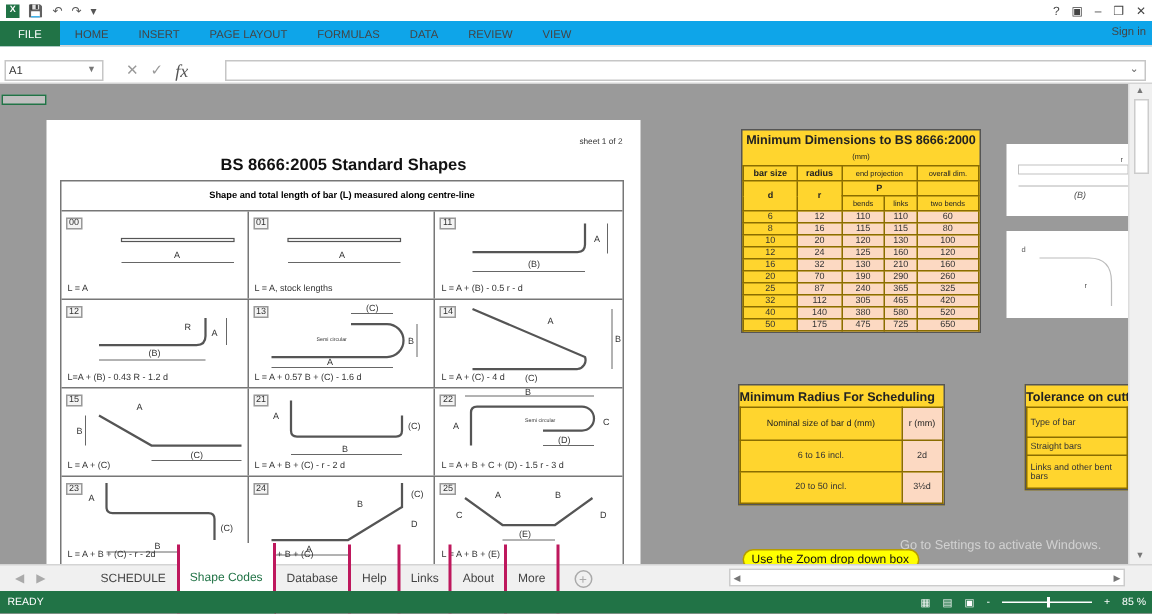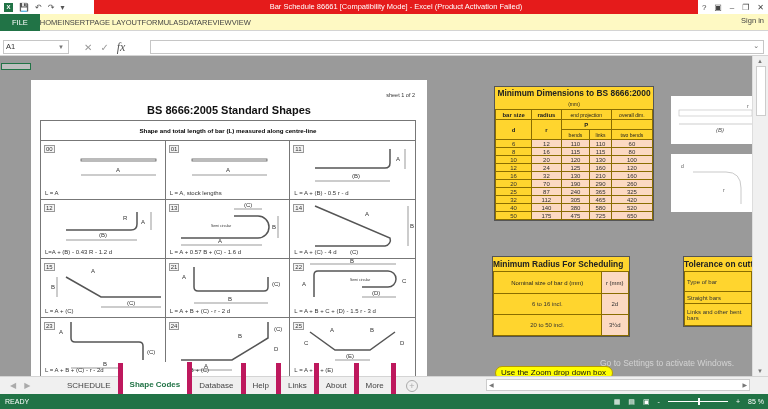--- a/index.html
+++ b/index.html
@@ -3,22 +3,22 @@
 <meta charset="utf-8">
 <style>
 *{box-sizing:border-box;margin:0;padding:0}
 body{width:768px;height:409px;overflow:hidden;font-family:"Liberation Sans",sans-serif;font-size:8px;background:#9a9a9a;position:relative}
 .titlebar{position:absolute;left:0;top:0;width:768px;height:14px;background:#fff}
 .titlebar .qat{position:absolute;left:0;top:0;width:94px;height:14px;background:#fff;display:flex;align-items:center;gap:6px;padding-left:4px}
 .titlebar .redbar{position:absolute;left:94px;top:0;width:604px;height:14px;background:#e51b1b;color:#fff;font-size:7.5px;line-height:14px;text-align:center}
 .titlebar .winctl{position:absolute;right:0;top:0;width:70px;height:14px;display:flex;justify-content:space-around;align-items:center;color:#444;font-size:8px}
 .xl{width:9px;height:9px;background:#217346;color:#fff;font-size:6px;font-weight:bold;display:flex;align-items:center;justify-content:center}
 .qicon{color:#555;font-size:8px}
-.ribbon{position:absolute;left:0;top:14px;width:768px;height:17px;background:#fef9c3;display:flex;align-items:center;border-bottom:1px solid #d4d4d4}
-.ribbon .tab{padding:0 0;font-size:7.5px;color:#444;line-height:17px}
+.ribbon{position:absolute;left:0;top:14px;width:768px;height:17px;background:#0ea5e9;display:flex;align-items:center;border-bottom:1px solid #d4d4d4}
+.ribbon .tab{padding:0 10px;font-size:7.5px;color:#444;line-height:17px}
 .ribbon .tab.file{background:#217346;color:#fff;padding:0 12px}
 .signin{position:absolute;right:4px;top:16px;font-size:7.5px;color:#444}
 .formulabar{position:absolute;left:0;top:31px;width:768px;height:25px;background:#fff;border-bottom:1px solid #d4d4d4}
 .namebox{position:absolute;left:3px;top:9px;width:66px;height:14px;border:1px solid #c6c6c6;font-size:7.5px;padding-left:2px;line-height:12px;color:#333}
 .namebox .dd{position:absolute;right:4px;top:0;color:#777;font-size:6px}
 .fxicons{position:absolute;left:84px;top:9px;width:64px;height:14px;display:flex;align-items:center;gap:8px;color:#999;font-size:10px}
 .fx{font-family:"Liberation Serif",serif;font-style:italic;color:#555;font-size:12px}
 .fxinput{position:absolute;left:150px;top:9px;width:614px;height:14px;border:1px solid #c6c6c6;background:#fff}
 .fxinput .dd{position:absolute;right:4px;top:1px;color:#666;font-size:7px}
 .sheetarea{position:absolute;left:0;top:56px;width:752px;height:320px;background:#9a9a9a;overflow:hidden}
@@ -53,22 +53,22 @@
 .tbl3 table{border-collapse:collapse;width:100%;font-size:6px}
 .tbl3 td{border:1px solid #8a6d00;color:#333;padding:1px 2px;height:12px}
 .rp1{position:absolute;left:671px;top:96px;width:81px;height:48px;background:#fff}
 .rp2{position:absolute;left:671px;top:154px;width:81px;height:58px;background:#fff}
 .callout{position:absolute;left:495px;top:366px;width:118px;height:14px;background:#ffff00;border:1px solid #b59b00;border-radius:7px;font-size:8px;line-height:12px;padding-left:5px;color:#111}
 .vscroll{position:absolute;left:752px;top:56px;width:16px;height:320px;background:#f0f0f0;border-left:1px solid #ddd}
 .vscroll .thumb{position:absolute;left:3px;top:10px;width:10px;height:50px;background:#fff;border:1px solid #ccc}
 .vscroll .arr{position:absolute;left:4px;font-size:6px;color:#777}
 .tabsbar{position:absolute;left:0;top:376px;width:768px;height:18px;background:#f0f0f0;border-top:1px solid #d4d4d4;display:flex;align-items:center}
 .navarr{width:60px;color:#aaa;font-size:8px;padding-left:10px;letter-spacing:8px}
-.stab{padding:16px 7px;font-size:8px;color:#444;border-right:5px solid #be185d;line-height:14px}
-.stab.active{color:#217346;font-weight:bold;border-bottom:2px solid #217346;background:#fff}
+.stab{padding:16px 7px;font-size:8px;color:#444;border-right:2px solid #be185d;line-height:14px}
+.stab.active{color:#217346;font-weight:normal;border-bottom:2px solid #217346;background:#fff}
 .addsheet{margin-left:10px;width:12px;height:12px;border:1px solid #aaa;border-radius:50%;color:#aaa;font-size:9px;line-height:10px;text-align:center}
 .hscroll{position:absolute;left:486px;top:379px;width:264px;height:12px;background:#fff;border:1px solid #ccc}
 .hscroll .arr{position:absolute;top:1px;font-size:6px;color:#777}
 .watermark{position:absolute;left:600px;top:357px;color:rgba(255,255,255,0.55);font-size:10px;line-height:12px}
 .watermark .s{font-size:8.5px}
 .status{position:absolute;left:0;top:394px;width:768px;height:15px;background:#217346;color:#fff;font-size:7px;display:flex;align-items:center}
 .status .ready{padding-left:5px}
 .status .right{position:absolute;right:4px;display:flex;gap:8px;align-items:center}
 .zoomslider{width:60px;height:1px;background:#fff;position:relative}
 .zoomslider .k{position:absolute;left:30px;top:-3px;width:2px;height:7px;background:#fff}
@@ -77,21 +77,20 @@
 <body>
 
 <div class="titlebar">
   <div class="qat">
     <span class="xl">X</span>
     <span class="qicon">💾</span>
     <span class="qicon">↶</span>
     <span class="qicon">↷</span>
     <span class="qicon">▾</span>
   </div>
-  <div class="redbar">Bar Schedule 86661  [Compatibility Mode]  -  Excel (Product Activation Failed)</div>
   <div class="winctl">
     <span>?</span>
     <span>▣</span>
     <span>–</span>
     <span>❐</span>
     <span>✕</span>
   </div>
 </div>
 
 <div class="ribbon">

